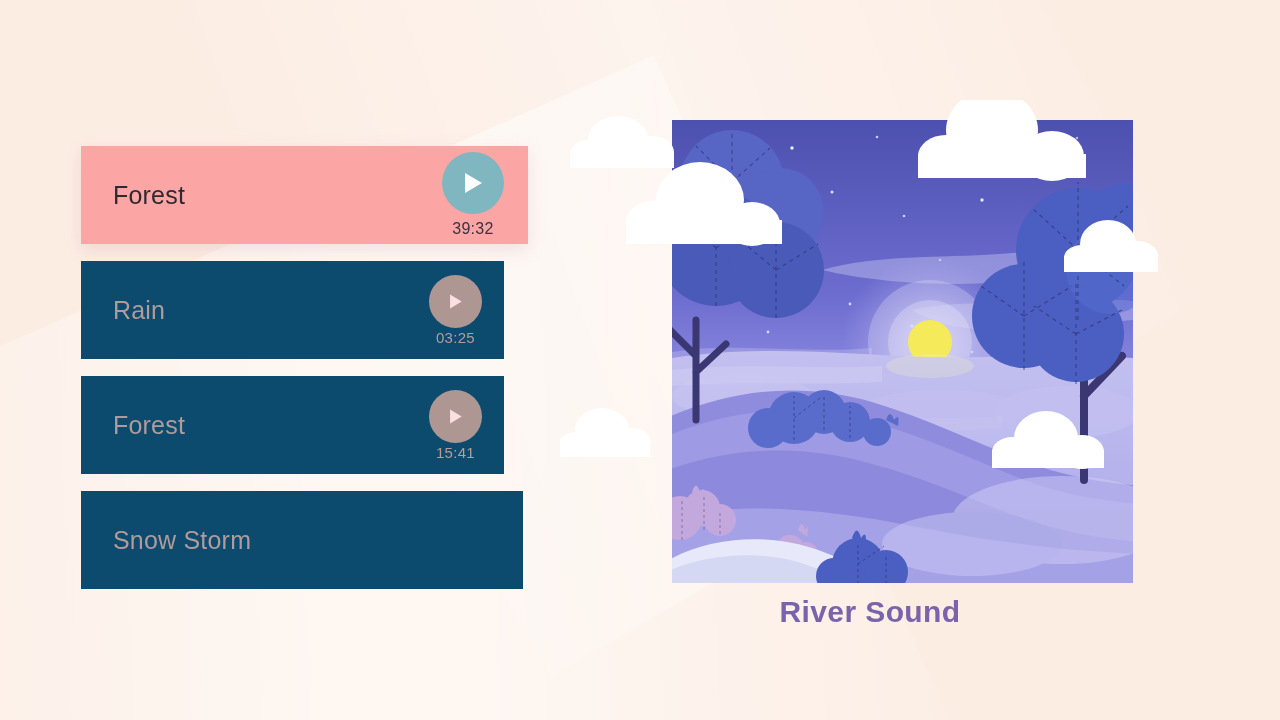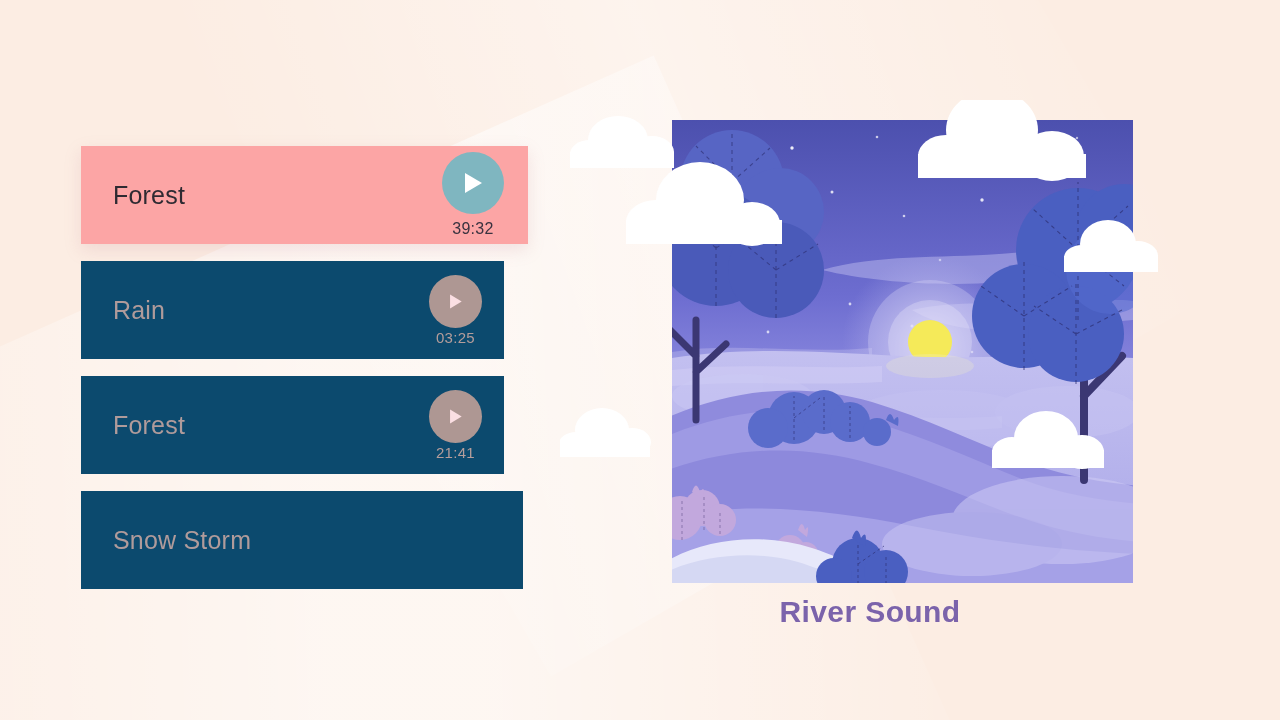--- a/index.html
+++ b/index.html
@@ -178,21 +178,21 @@
   </div>
 
   <div class="track" style="width:423px;">
     <span class="track-title">Forest</span>
     <div class="track-right" style="right:22px;">
       <button class="play-btn">
         <svg width="17" height="19" viewBox="0 0 22 24">
           <path d="M4 3 L19 12 L4 21 Z" fill="#fbdfe3"></path>
         </svg>
       </button>
-      <span class="track-time">21:41</span>
+      <span class="track-time">15:41</span>
     </div>
   </div>
 
   <div class="track" style="width:442px;">
     <span class="track-title">Snow Storm</span>
   </div>
 
 </div>
 
 <div id="artwork-panel">

